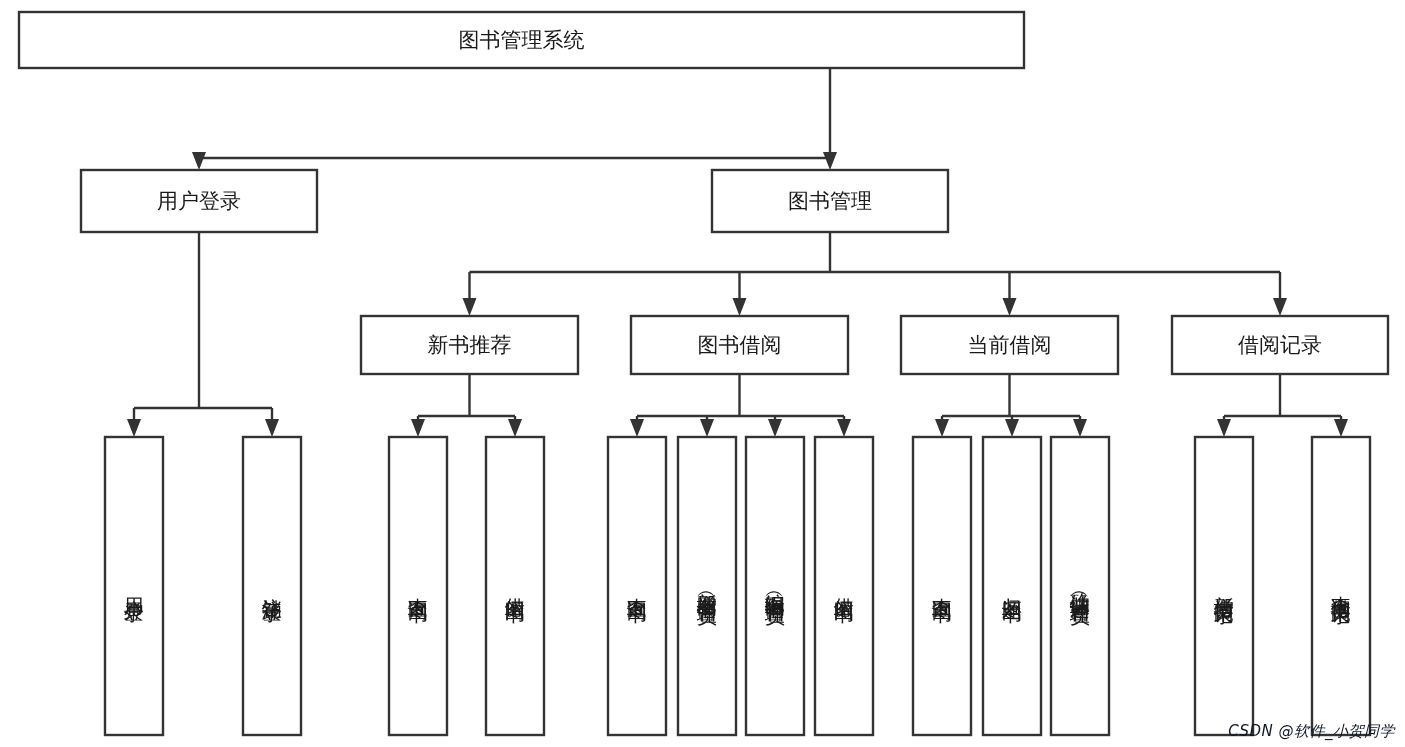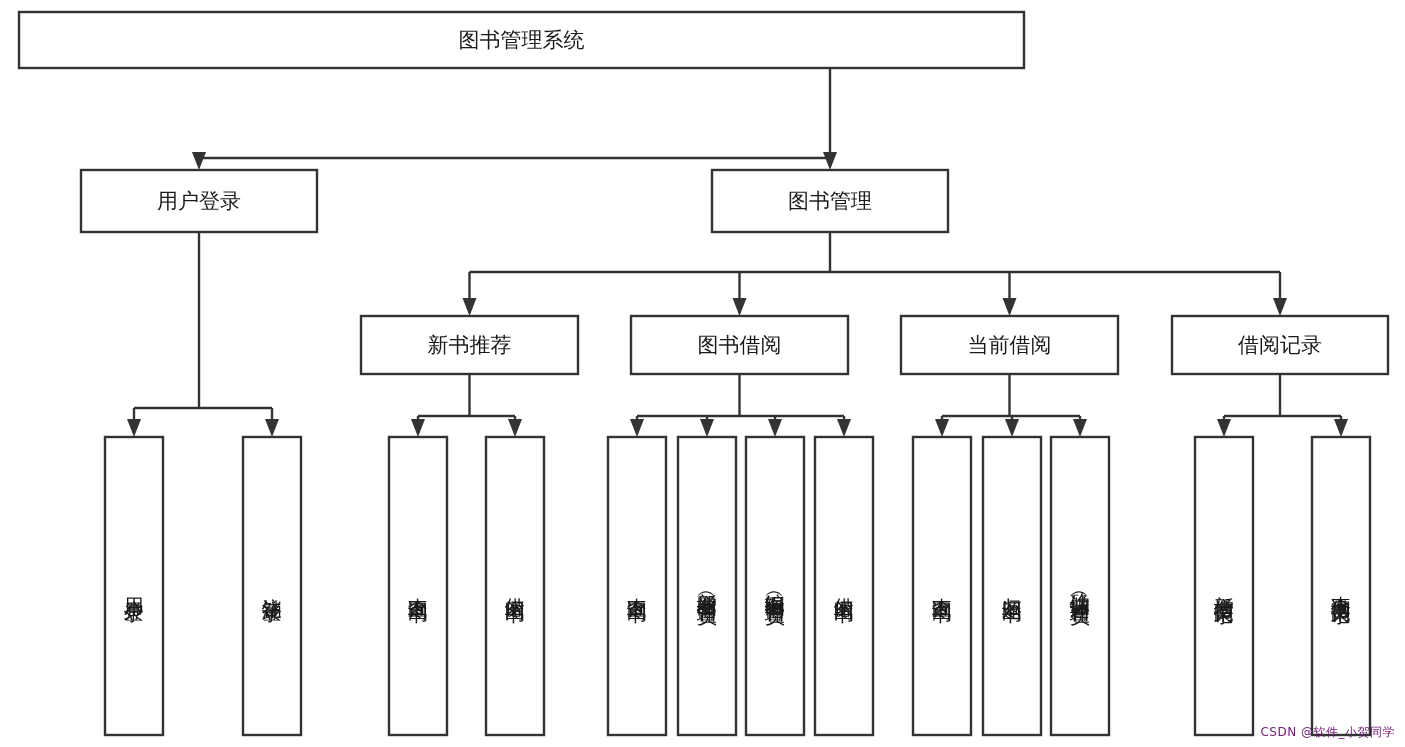--- a/index.html
+++ b/index.html
@@ -67,24 +67,25 @@
     color: #1a1a1a;
     letter-spacing: 2px;
     white-space: nowrap;
     pointer-events: none;
   }
   .watermark {
     position: absolute;
     right: 10px;
     bottom: 6px;
     font-family: "DejaVu Sans", "Liberation Sans", sans-serif;
-    font-size: 12px;
-    color: #701a75;
+    font-size: 15px;
+    color: #0f172a;
     white-space: nowrap;
     letter-spacing: 0.5px;
+    font-style: italic;
   }
 </style>
 </head>
 <body>
 
 <div id="diagram-root">
 
   <svg id="flow-svg" viewBox="0 0 1405 747">
     <g id="connectors-layer">
         <line x1="830" y1="68" x2="830" y2="158" class="connector"></line>

